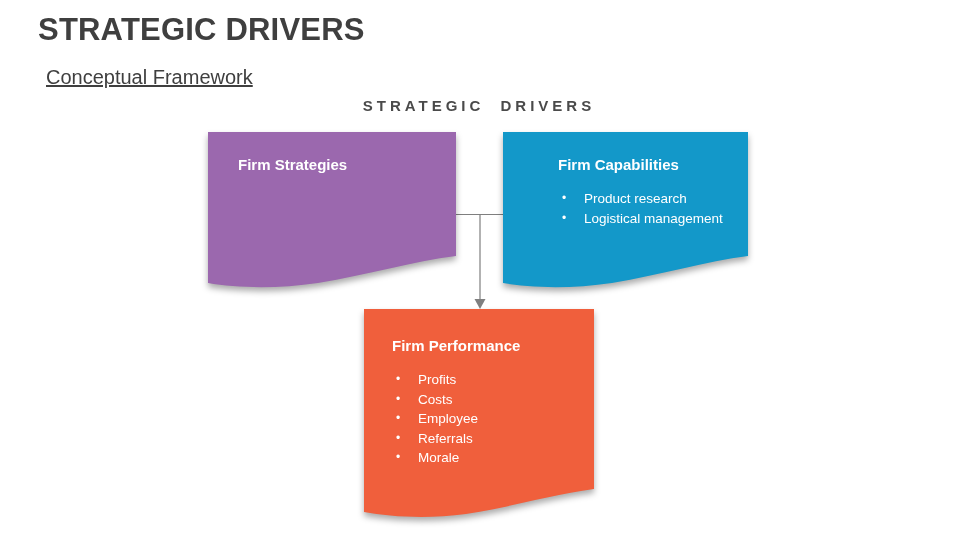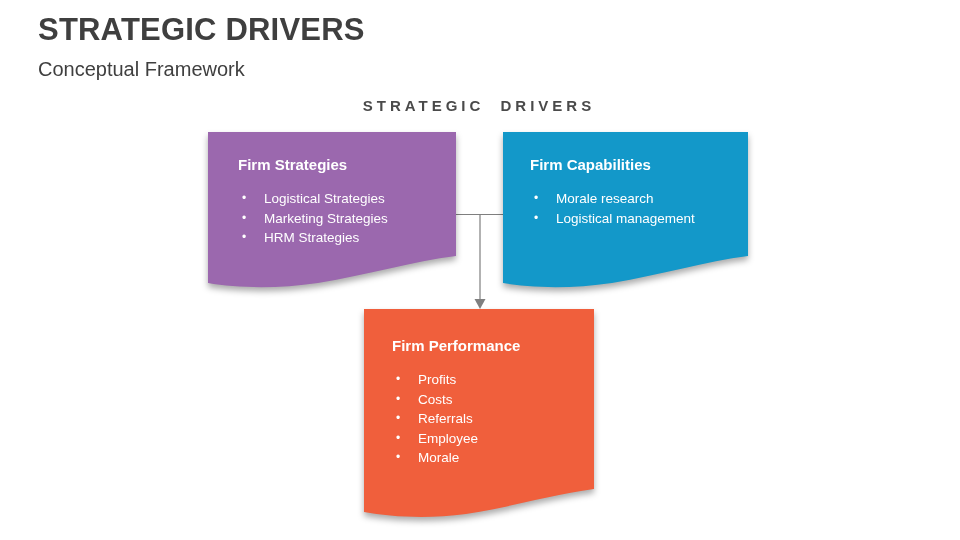--- a/index.html
+++ b/index.html
@@ -5,38 +5,38 @@
   html,body{margin:0;padding:0;background:#fff;}
   .slide{
     position:relative;width:960px;height:540px;background:#ffffff;
     font-family:"Liberation Sans",sans-serif;overflow:hidden;
   }
   .title{
     position:absolute;left:38px;top:12px;margin:0;
     font-size:31px;font-weight:700;color:#3f3f3f;letter-spacing:.2px;
   }
   .subtitle{
-    position:absolute;left:38px;top:58px;margin:0;
-    font-size:20px;font-weight:400;color:#3f3f3f;
+    position:absolute;left:38px;top:58px;margin:8px;
+    font-size:20px;font-weight:400;color:#3f3f3f;text-decoration:underline;
   }
   .diagram-heading{
     position:absolute;left:299px;top:97px;width:360px;text-align:center;
     font-size:15px;font-weight:700;letter-spacing:4px;word-spacing:8px;color:#4a4a4a;
   }
   .box{position:absolute;}
   .box-shape{position:absolute;left:0;top:0;overflow:visible;}
   .box-shape path{filter:drop-shadow(0 4px 3px rgba(0,0,0,0.33));}
   .box-content{position:relative;color:#ffffff;}
   .box-title{font-size:15px;font-weight:700;}
   .box-list{list-style:none;margin:16px 0 0 0;padding:0;font-size:13.5px;line-height:19.5px;font-weight:400;}
   .box-list li{position:relative;padding-left:26px;}
   .box-list li::before{content:"\2022";position:absolute;left:4px;font-size:12px;}
   .box-strategies{left:208px;top:132px;width:228px;height:165px;}
   .box-strategies .box-content{padding:24px 8px 0 30px;}
-  .box-capabilities{left:503px;top:132px;width:245px;height:165px;}
+  .box-capabilities{left:503px;top:132px;width:245px;height:165px;padding-left:28px;}
   .box-capabilities .box-content{padding:24px 8px 0 27px;}
   .box-performance{left:364px;top:309px;width:230px;height:215px;}
   .box-performance .box-content{padding:28px 4px 0 28px;}
   .connector{position:absolute;left:450px;top:210px;}
   .conn-line{stroke-width:1.2;fill:none;}
 </style>
 </head>
 <body>
 
 <div class="slide">
@@ -50,50 +50,45 @@
     <path class="conn-line" d="M30 4.5 V90" stroke="#7f7f7f"></path>
     <polygon points="24.5,89 35.5,89 30,99" fill="#7f7f7f"></polygon>
   </svg>
 
   <div class="box box-strategies">
     <svg class="box-shape" width="248" height="165" viewBox="0 0 248 165" aria-hidden="true">
       <path d="M0 0 H248 V124 C205 129 160 143 110 151 C70 157 28 156 0 151 Z" fill="#9b68ae"></path>
     </svg>
     <div class="box-content">
       <div class="box-title">Firm Strategies</div>
-      <ul class="box-list">
-        <li>Logistical Strategies</li>
-        <li>Marketing Strategies</li>
-        <li>HRM Strategies</li>
-      </ul>
     </div>
   </div>
 
   <div class="box box-capabilities">
     <svg class="box-shape" width="245" height="165" viewBox="0 0 245 165" aria-hidden="true">
       <path d="M0 0 H245 V124 C203 129 158 143 109 151 C69 157 28 156 0 151 Z" fill="#1398c9"></path>
     </svg>
     <div class="box-content">
       <div class="box-title">Firm Capabilities</div>
       <ul class="box-list">
-        <li>Morale research</li>
+        <li>Product research</li>
         <li>Logistical management</li>
       </ul>
     </div>
   </div>
 
   <div class="box box-performance">
     <svg class="box-shape" width="230" height="215" viewBox="0 0 230 215" aria-hidden="true">
       <path d="M0 0 H230 V180 C190 185 148 198 102 205 C65 210 26 208 0 203 Z" fill="#f05f3c"></path>
     </svg>
     <div class="box-content">
       <div class="box-title">Firm Performance</div>
       <ul class="box-list">
         <li>Profits</li>
         <li>Costs</li>
+        <li>Employee</li>
         <li>Referrals</li>
-        <li>Employee</li>
         <li>Morale</li>
       </ul>
     </div>
   </div>
 
 </div>
 
 </body></html>

